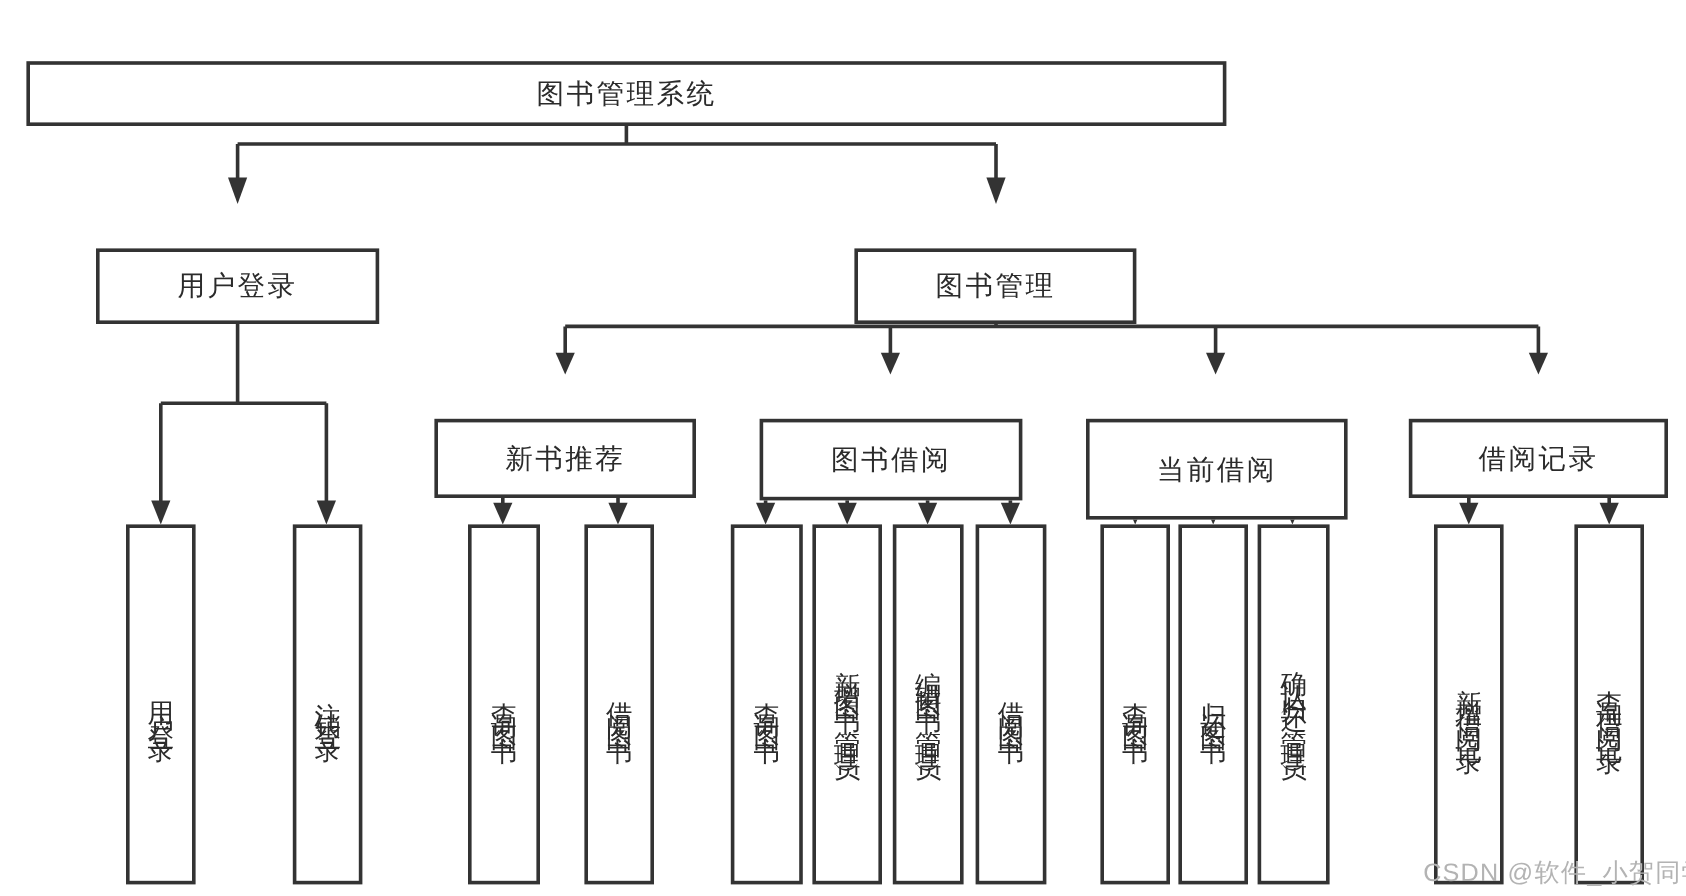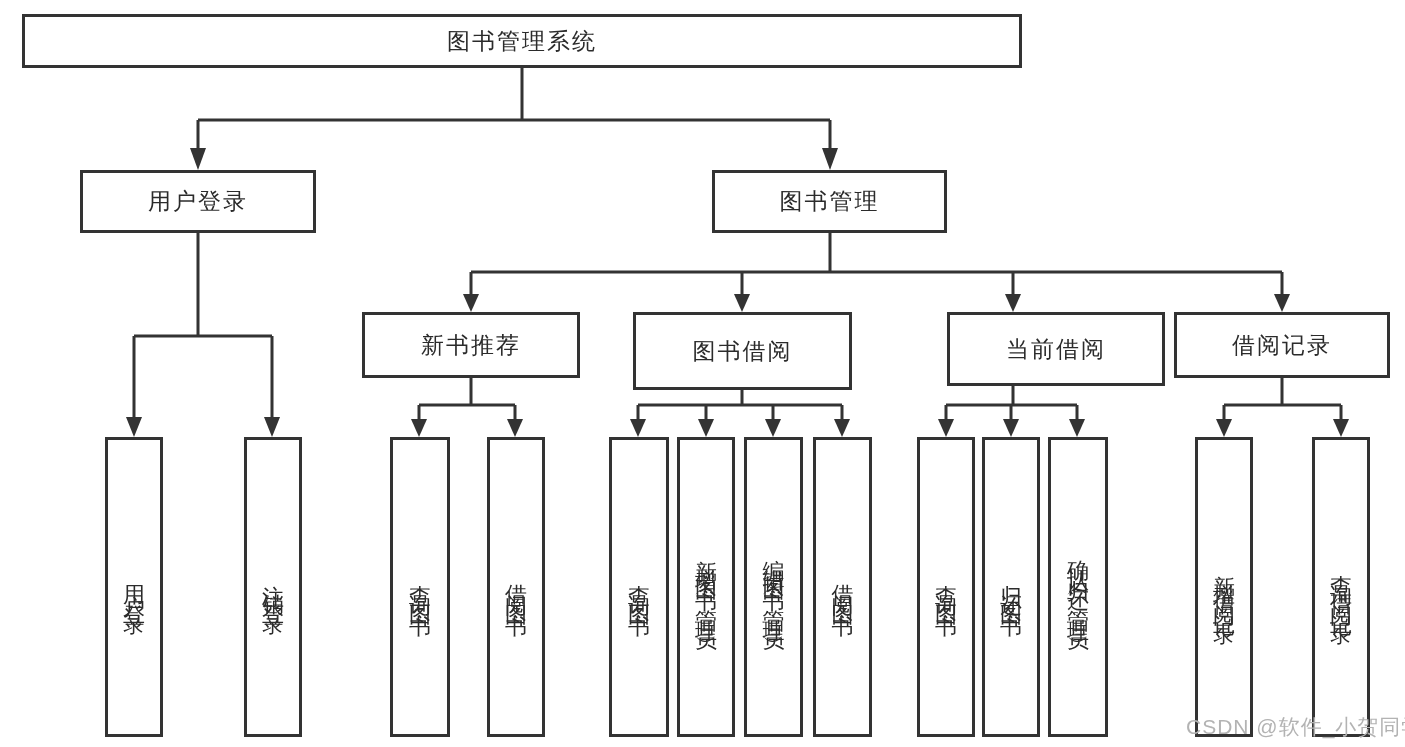--- a/index.html
+++ b/index.html
@@ -20,21 +20,21 @@
   .connectors{position:absolute;left:0;top:0;z-index:1;}
   .node{
     position:absolute;
     box-sizing:border-box;
     border:3px solid var(--box-border);
     background:var(--background);
     display:flex;align-items:center;justify-content:center;
     color:var(--text);
     z-index:2;
   }
-  .node.h{font-size:23px;letter-spacing:2px;}
+  .node.h{font-size:23px;letter-spacing:2px;margin-top:37px;}
   .node.v{font-size:22px;}
   .node.v .vtxt{
     writing-mode:vertical-rl;
     text-orientation:mixed;
     letter-spacing:10px;
     line-height:1;
     white-space:nowrap;
   }
   .watermark{
     position:absolute;
@@ -91,24 +91,24 @@
   <div class="node h" style="left:80px;top:170px;width:236px;height:63px">
     <span>用户登录</span>
   </div>
   <div class="node h" style="left:362px;top:312px;width:218px;height:66px">
     <span>新书推荐</span>
   </div>
 
   <div class="node h" style="left:712px;top:170px;width:235px;height:63px">
     <span>图书管理</span>
   </div>
-  <div class="node h" style="left:633px;top:312px;width:219px;height:78px">
+  <div class="node h" style="left:633px;top:312px;width:219px;height:68px">
     <span>图书借阅</span>
   </div>
-  <div class="node h" style="left:947px;top:312px;width:218px;height:74px">
+  <div class="node h" style="left:905px;top:312px;width:218px;height:84px">
     <span>当前借阅</span>
   </div>
   <div class="node h" style="left:1174px;top:312px;width:216px;height:66px">
     <span>借阅记录</span>
   </div>
 
   <div class="node v" style="left:105px;top:437px;width:58px;height:300px">
     <span class="vtxt">用户登录</span>
   </div>
   <div class="node v" style="left:244px;top:437px;width:58px;height:300px">

